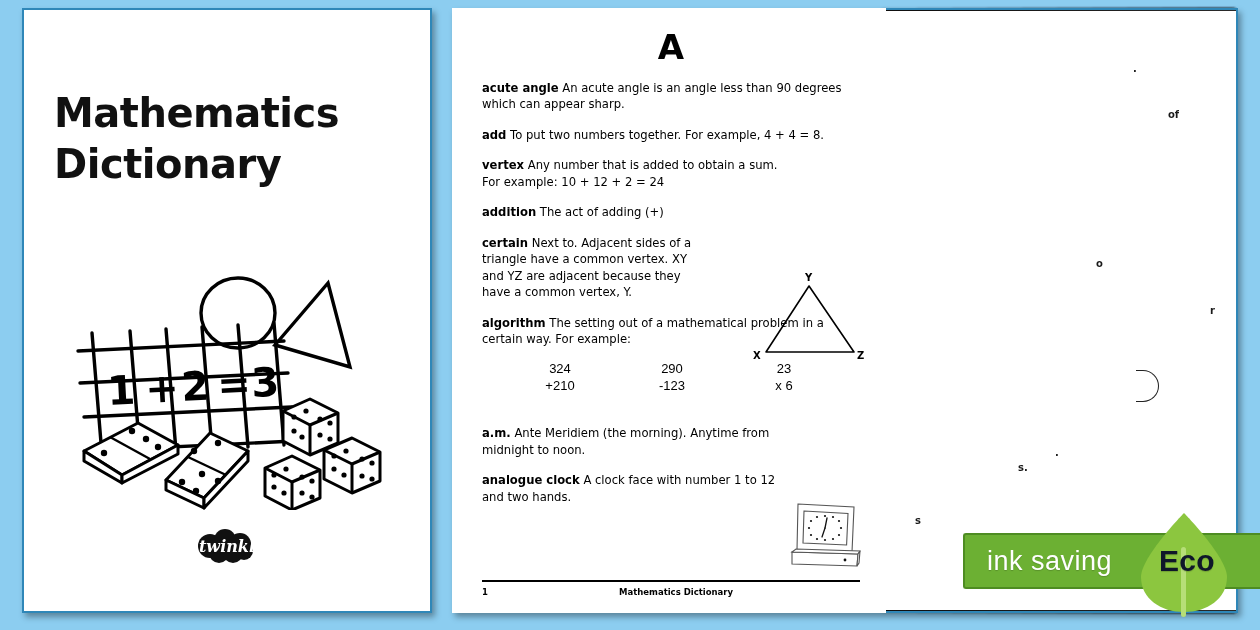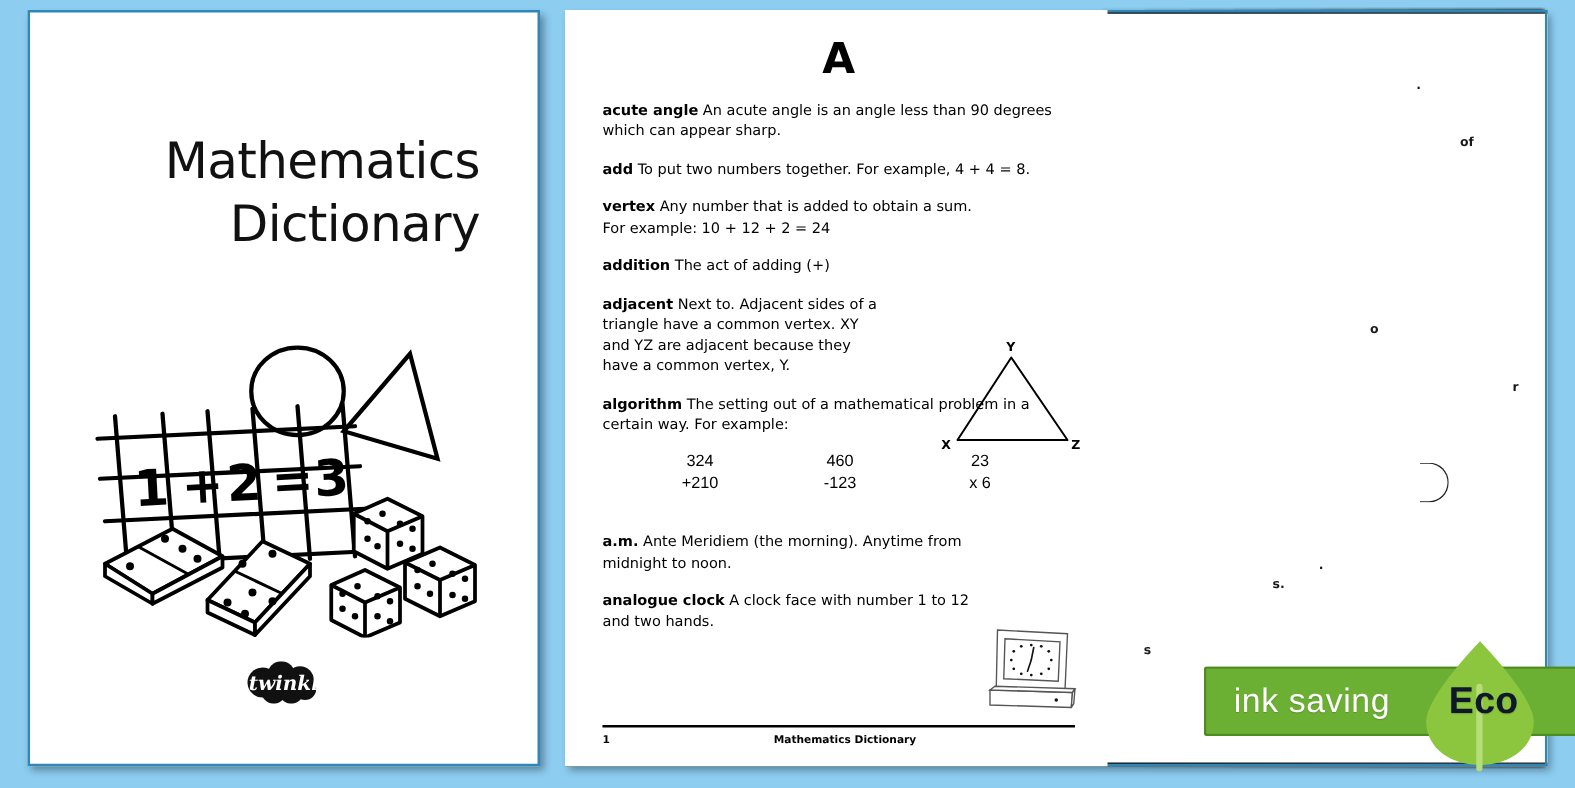--- a/index.html
+++ b/index.html
@@ -19,25 +19,25 @@
   }
 
   
   #cover-page{
     left:22px; top:8px; width:410px; height:605px;
     border:2px solid #2f87b8;
     box-shadow:3px 4px 6px rgba(0,0,0,.35);
     overflow:hidden;
   }
   #cover-title{
-    margin:16px;
+    margin:0;
     padding:78px 30px 0 30px;
-    text-align:right;
+    text-align:left;
     font-family:"DejaVu Sans", sans-serif;
-    font-weight:normal;
+    font-weight:bold;
     font-size:40px;
     line-height:1.28;
     color:#111;
     letter-spacing:-0.5px;
   }
   #cover-title span{display:block;}
 
   #cover-illustration{
     position:absolute;
     left:50%; transform:translateX(-50%);
@@ -404,32 +404,32 @@
       <span>Any number that is added to obtain a sum.</span><br>
       <span>For example: 10 + 12 + 2 = 24</span>
     </p>
 
     <p class="entry">
       <span class="term">addition</span>
       <span>The act of adding (+)</span>
     </p>
 
     <p class="entry narrow">
-      <span class="term">adjacent</span>
+      <span class="term">certain</span>
       <span>Next to. Adjacent sides of a triangle have a common vertex. XY and YZ are adjacent because they have a common vertex, Y.</span>
     </p>
 
     <p class="entry">
       <span class="term">algorithm</span>
       <span>The setting out of a mathematical problem in a certain way. For example:</span>
     </p>
 
     <div class="calc-row">
       <span class="calc-col">324</span>
-      <span class="calc-col">460</span>
+      <span class="calc-col">290</span>
       <span class="calc-col">23</span>
     </div>
     <div class="calc-row" style="margin-bottom:32px;">
       <span class="calc-col">+210</span>
       <span class="calc-col">-123</span>
       <span class="calc-col">x 6</span>
     </div>
 
     <p class="entry narrow-am">
       <span class="term">a.m.</span>

